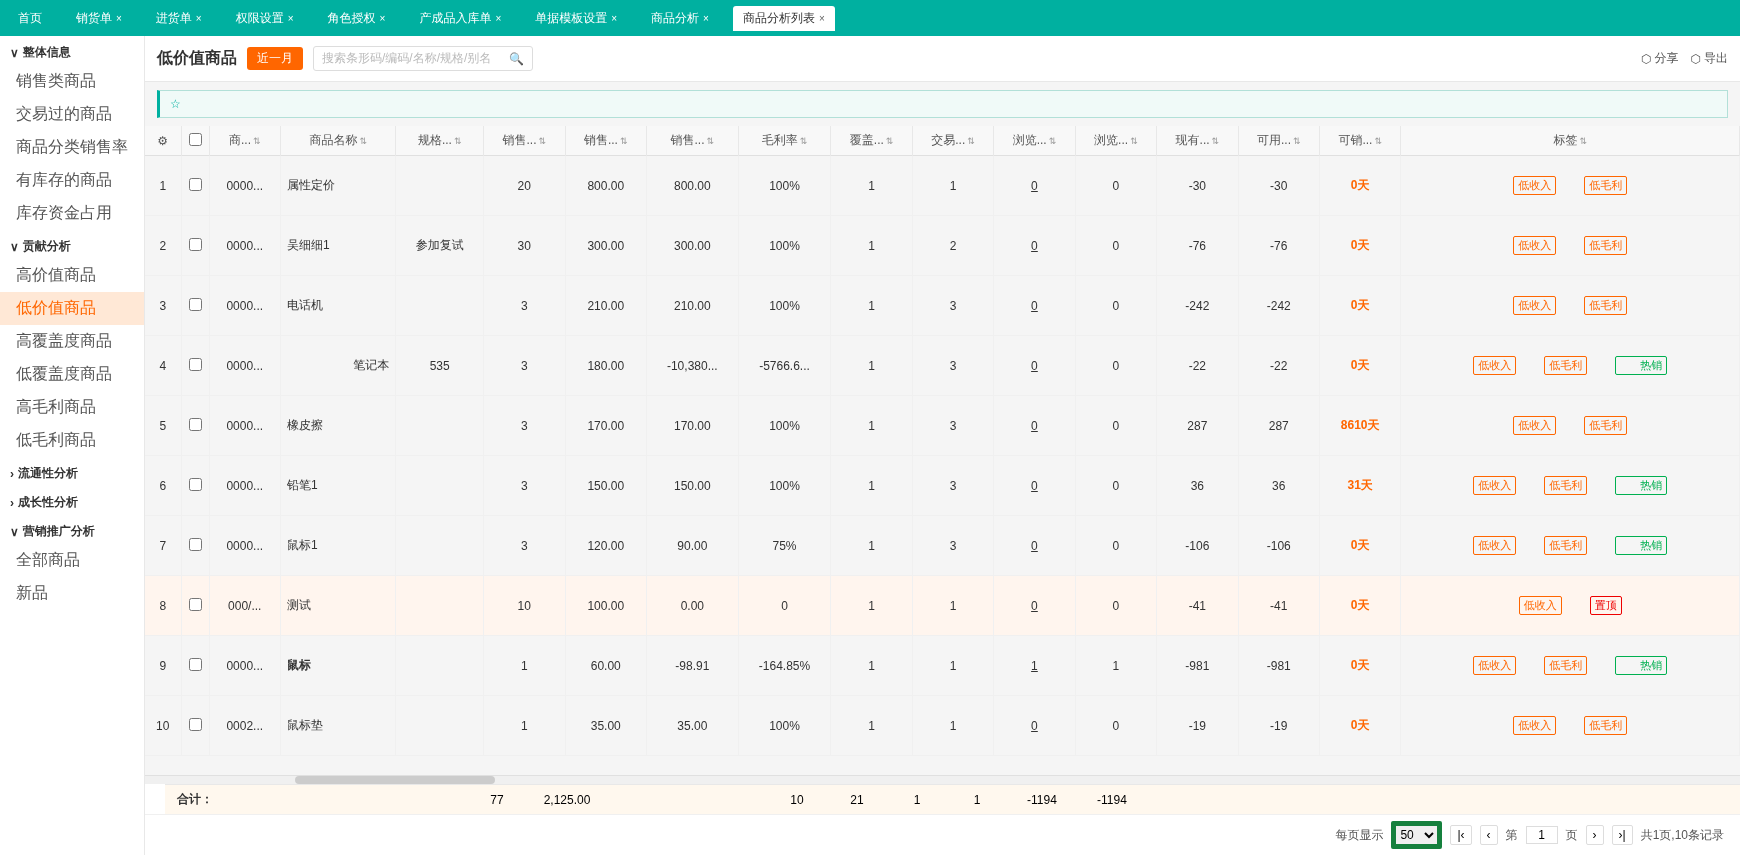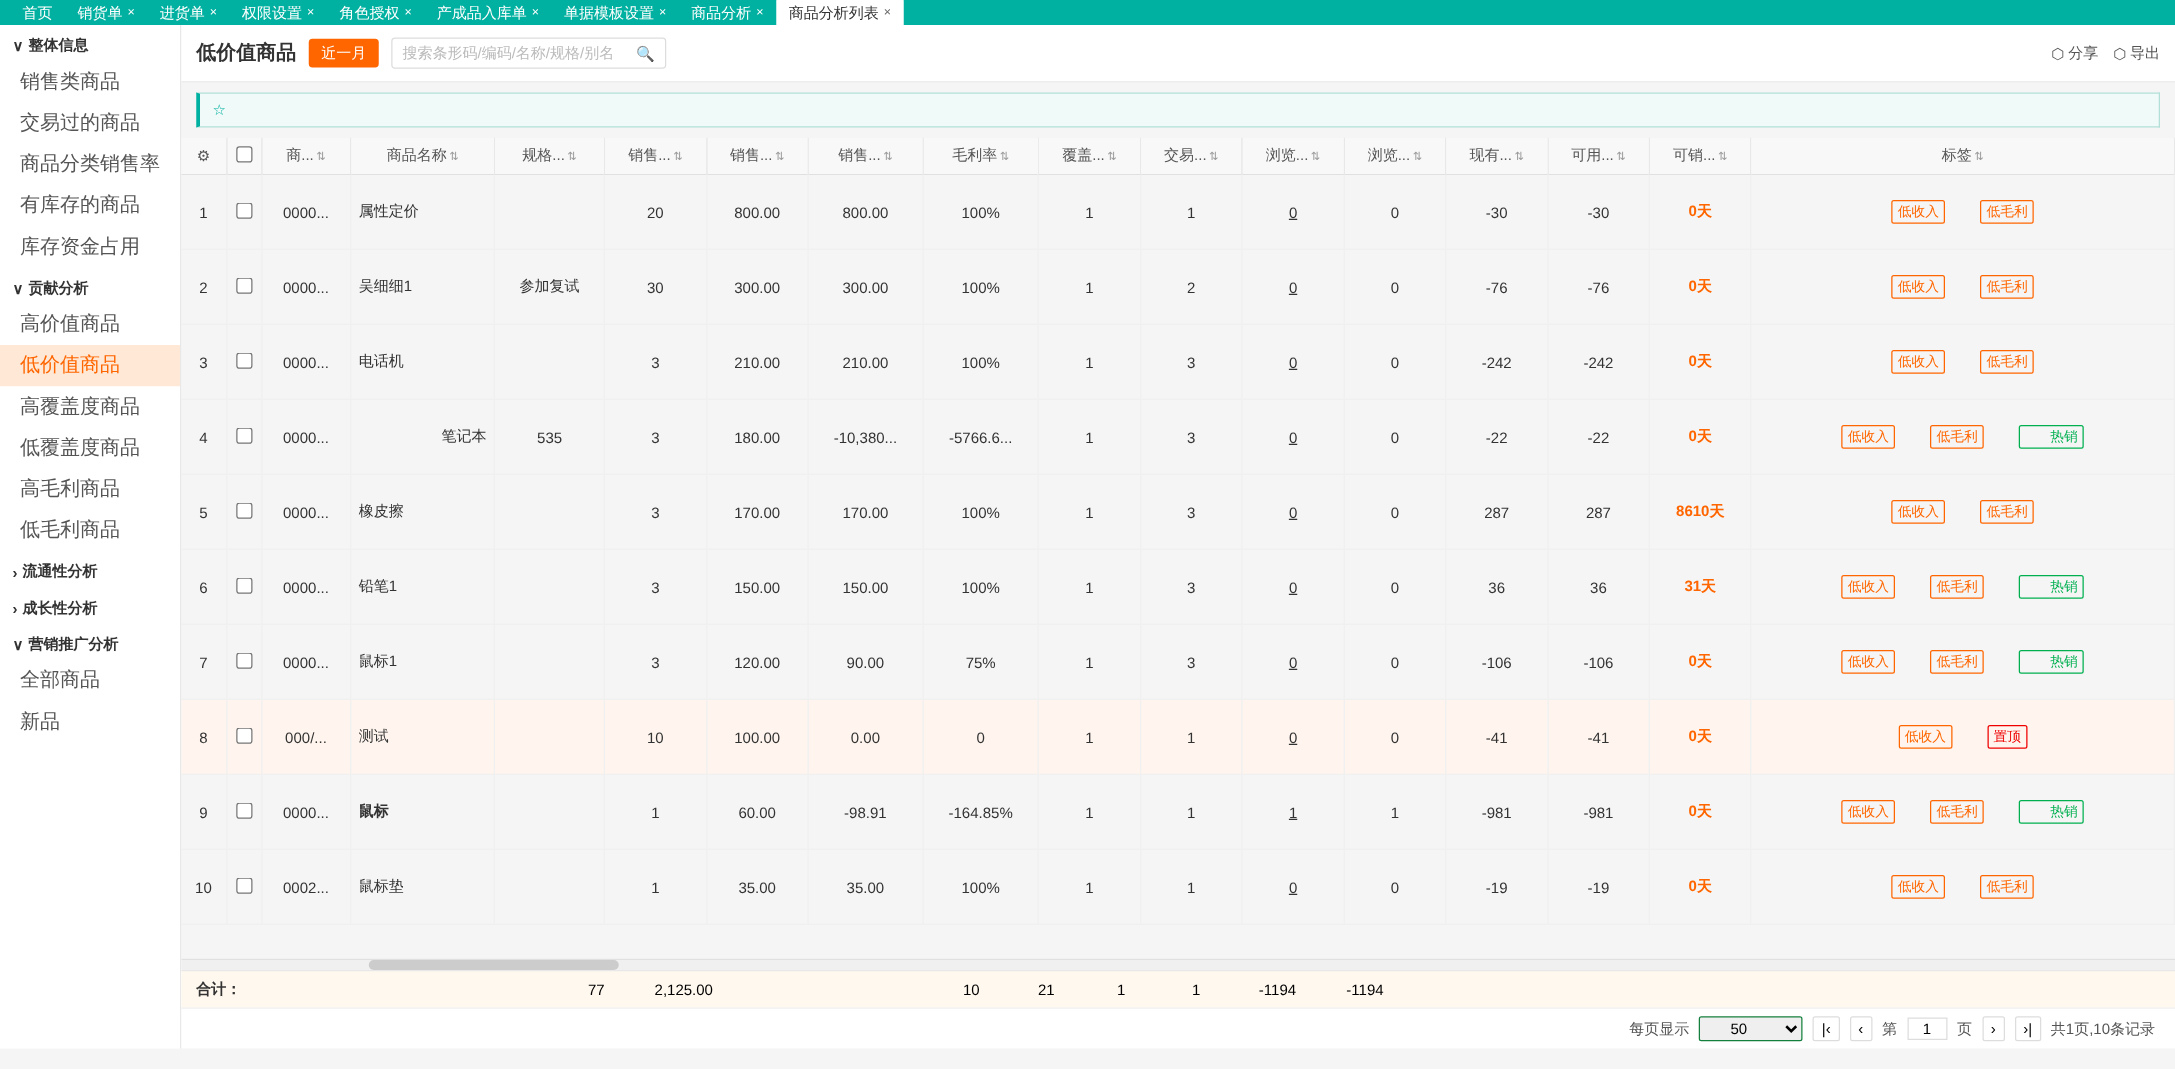--- a/index.html
+++ b/index.html
@@ -1,25 +1,25 @@
 <!DOCTYPE html>
 <html><head>
   <meta charset="utf-8">
   <style>
     * { box-sizing: border-box; margin: 0; padding: 0; font-family: 'Microsoft YaHei', Arial, sans-serif; font-size: 12px; }
     body { background: #f5f5f5; overflow: hidden; }
 
     
     .top-nav {
       background: #00b0a0;
-      height: 20px;
+      height: 36px;
       display: flex;
       align-items: center;
       padding: 0 8px;
-      gap: 0;
+      gap: 14px;
     }
     .nav-item {
       color: #fff;
       padding: 4px 10px;
       cursor: pointer;
       border-radius: 3px 3px 0 0;
       white-space: nowrap;
       font-size: 13px;
       display: flex; align-items: center; gap: 4px;
     }
@@ -174,35 +174,36 @@
       background: #fff;
       border-top: 1px solid #e0e0e0;
     }
     .total-row {
       display: flex;
       align-items: center;
       padding: 6px 12px;
       background: #fff8ee;
       border-top: 1px solid #e8e8e8;
       gap: 0;
+      margin-left: 20px;
     }
     .total-label { width: 120px; color: #333; font-weight: bold; }
     .pagination-bar {
       display: flex;
       align-items: center;
       justify-content: flex-end;
       padding: 6px 16px;
       gap: 8px;
       color: #555;
       border-top: 1px solid #f0f0f0;
     }
     .page-size-select {
-      border: 1px solid #15803d;
+      border: 5px solid #15803d;
       border-radius: 2px;
-      padding: 1px 20px;
+      padding: 1px 0;
     }
     .page-nav-btn {
       border: 1px solid #ddd;
       background: #fff;
       padding: 2px 6px;
       cursor: pointer;
       border-radius: 2px;
     }
     .page-input {
       border: 1px solid #ddd;

